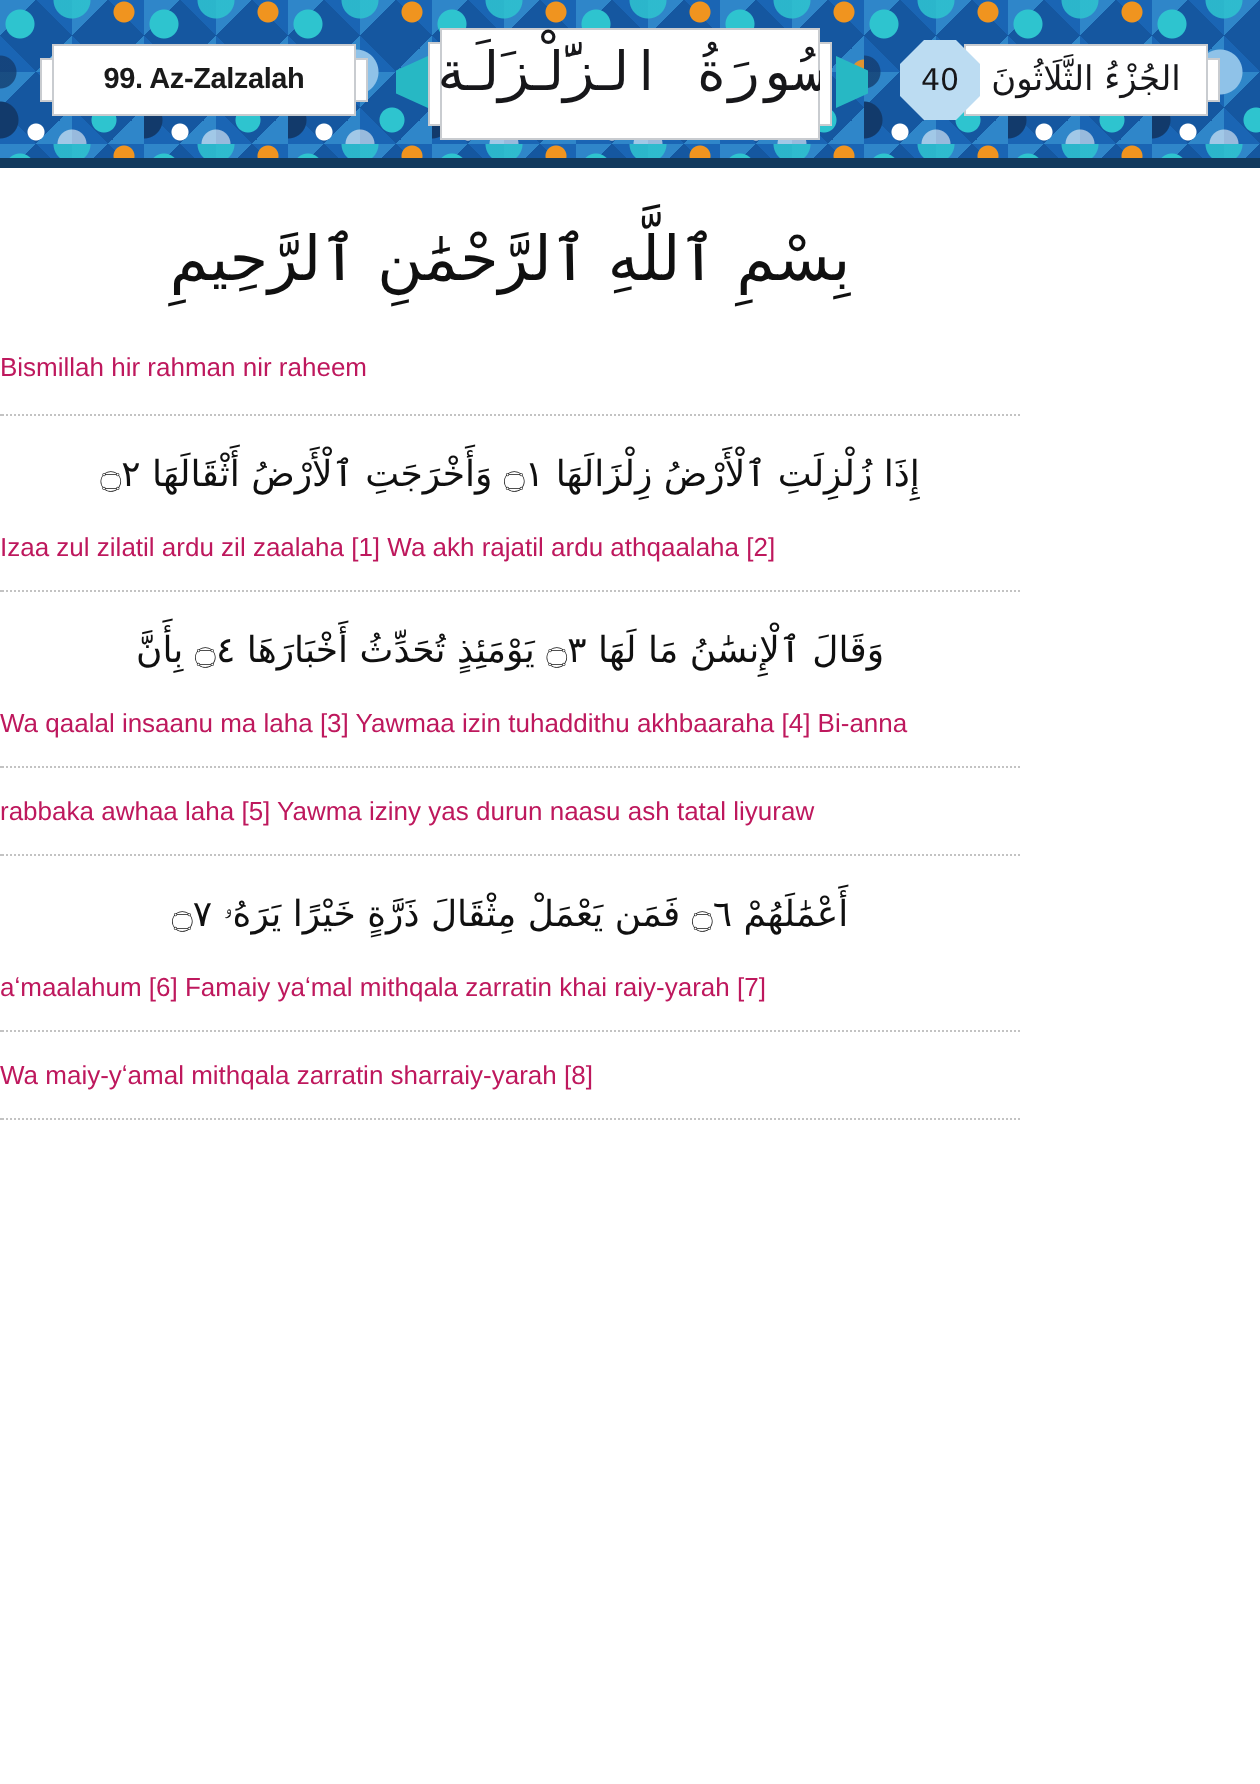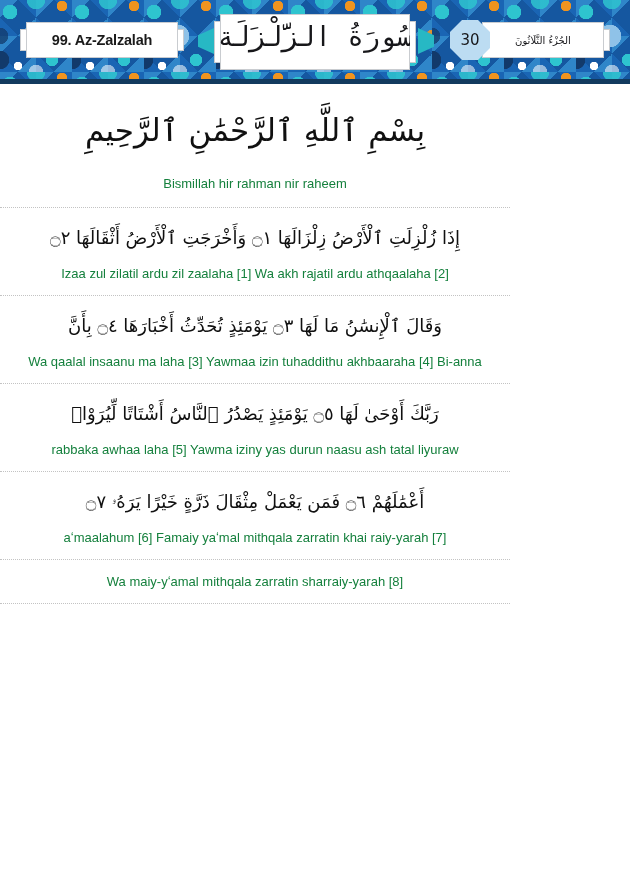--- a/index.html
+++ b/index.html
@@ -104,21 +104,21 @@
     white-space: nowrap;
     padding-bottom: 4px;
   }
 
   #juz-plaque {
     left: 482px; top: 22px;
     width: 122px; height: 36px;
   }
   #juz-plaque .txt {
     font-family: "DejaVu Sans", "Liberation Sans", sans-serif;
-    font-size: 10px;
+    font-size: 17px;
     color: #17171a;
     direction: rtl;
     white-space: nowrap;
   }
 
   
   #juz-number-badge {
     position: absolute;
     left: 450px; top: 20px;
     width: 40px; height: 40px;
@@ -162,22 +162,22 @@
     text-align: center;
     color: #101010;
     font-size: 18px;
     line-height: 1.55;
     padding: 0 16px;
     white-space: nowrap;
     box-sizing: border-box;
   }
   .translit-line {
     font-family: "Liberation Sans", sans-serif;
-    text-align: center;
-    color: #15803d;
+    text-align: left;
+    color: #be185d;
     font-size: 13px;
     white-space: nowrap;
   }
 
   
   .block-bismillah .arabic-line { font-size: 31px; padding-top: 22px; }
   .block-bismillah .translit-line { padding-top: 22px; padding-bottom: 16px; }
 
   .verse-block .arabic-line { padding-top: 16px; }
   .verse-block .translit-line { padding-top: 14px; padding-bottom: 14px; }
@@ -195,21 +195,21 @@
 
   <div class="chevron" id="chevron-left"></div>
 
   <div class="plaque" id="surah-title-plaque">
     <span class="txt">سُورَةُ الزَّلْزَلَة</span>
   </div>
 
   <div class="chevron" id="chevron-right"></div>
 
   <div id="juz-number-badge">
-    <span class="txt">30</span>
+    <span class="txt">40</span>
   </div>
 
   <div class="plaque" id="juz-plaque">
     <span class="txt">الجُزْءُ الثَّلَاثُونَ</span>
   </div>
 
   <div class="banner-bottom-rule"></div>
 </div>
 
 <div class="content">
@@ -226,21 +226,20 @@
   </div>
   <div class="sep"></div>
 
   <div class="verse-block">
     <div class="arabic-line">وَقَالَ ٱلْإِنسَٰنُ مَا لَهَا ۝٣ يَوْمَئِذٍ تُحَدِّثُ أَخْبَارَهَا ۝٤ بِأَنَّ</div>
     <div class="translit-line">Wa qaalal insaanu ma laha  [3]  Yawmaa izin tuhaddithu akhbaaraha  [4]  Bi-anna</div>
   </div>
   <div class="sep"></div>
 
   <div class="verse-block">
-    <div class="arabic-line">رَبَّكَ أَوْحَىٰ لَهَا ۝٥ يَوْمَئِذٍ يَصْدُرُ ٱلنَّاسُ أَشْتَاتًا لِّيُرَوْا۟</div>
     <div class="translit-line">rabbaka awhaa laha  [5]  Yawma iziny yas durun naasu ash tatal liyuraw</div>
   </div>
   <div class="sep"></div>
 
   <div class="verse-block">
     <div class="arabic-line">أَعْمَٰلَهُمْ ۝٦ فَمَن يَعْمَلْ مِثْقَالَ ذَرَّةٍ خَيْرًا يَرَهُۥ ۝٧</div>
     <div class="translit-line">aʻmaalahum  [6]  Famaiy yaʻmal mithqala zarratin khai raiy-yarah  [7]</div>
   </div>
   <div class="sep"></div>
 

